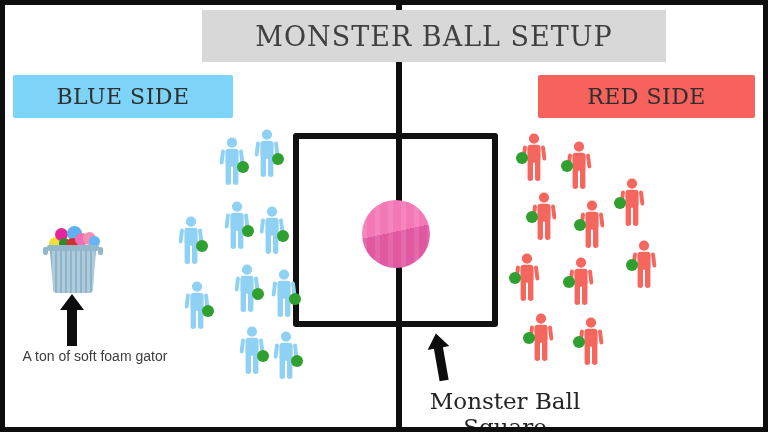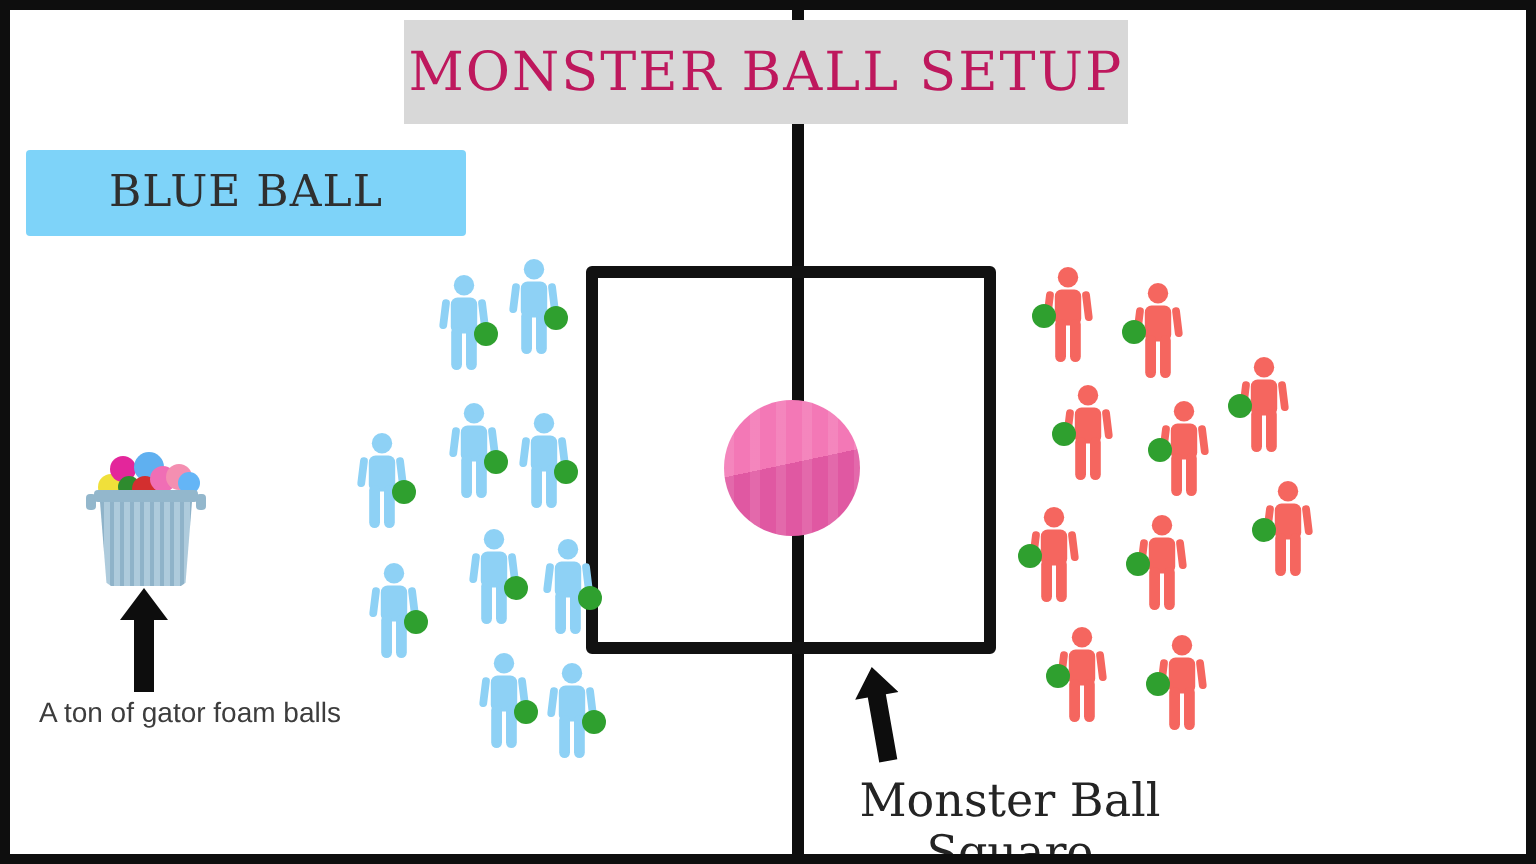--- a/index.html
+++ b/index.html
@@ -38,25 +38,25 @@
     width: 68px; height: 68px;
     border-radius: 50%;
     background:
       repeating-linear-gradient(90deg, rgba(255,255,255,0.10) 0 5px, rgba(255,255,255,0) 5px 13px),
       linear-gradient(168deg, var(--mb-light, #f378b6) 0 47%, var(--mb-dark, #e058a2) 47% 100%);
   }
 
   .title-banner {
     position: absolute;
     left: 197px; top: 5px;
-    width: 362px; height: 52px;
+    width: 464px; height: 52px;
     display: flex; align-items: center; justify-content: center;
     font-size: 27px;
     letter-spacing: 1px;
-    color: #be185d;
+    color: #404040;
   }
 
   .side-label {
     position: absolute;
     top: 70px;
     height: 43px;
     display: flex; align-items: center; justify-content: center;
     font-size: 22px;
     letter-spacing: 0.5px;
     color: #2f2f2f;
@@ -146,22 +146,23 @@
 <div class="frame">
 
   <div class="center-line"></div>
 
   <div class="mb-square"></div>
 
   <div class="monster-ball" style="--mb-light: #f378b6; --mb-dark: #e058a2;"></div>
 
   <div class="title-banner" style="background: rgb(216, 216, 216);">MONSTER BALL SETUP</div>
 
-  <div class="side-label blue" style="background: rgb(126, 211, 249);">BLUE BALL</div>
-
+  <div class="side-label blue" style="background: rgb(126, 211, 249);">BLUE SIDE</div>
+
+  <div class="side-label red" style="background: rgb(247, 98, 92);">RED SIDE</div>
 
   <div class="players-layer">
       <div class="player blue" style="left: 214px; top: 132px; color: rgb(142, 209, 245);">
     <svg class="person-svg" viewBox="0 0 26 48">
           <use href="#person-shape"></use>
         </svg>
     <div class="held-ball" style="background: rgb(47, 160, 47);"></div>
   </div>
       <div class="player blue" style="left: 249px; top: 124px; color: rgb(142, 209, 245);">
     <svg class="person-svg" viewBox="0 0 26 48">
@@ -295,21 +296,21 @@
     <div class="bin-handle right"></div>
     <div class="bin-rim"></div>
     <div class="bin-body"></div>
   </div>
 
   <svg class="arrow-up bin-arrow" viewBox="0 0 24 52">
       <use href="#arrow-shape"></use>
     </svg>
 
   <div class="bin-caption">
-    <div>A ton of gator foam balls</div>
+    <div>A ton of soft foam gator</div>
   </div>
 
   <svg class="arrow-up square-arrow" viewBox="0 0 24 52">
       <use href="#arrow-shape"></use>
     </svg>
 
   <div class="square-callout-label">Monster Ball Square</div>
 
 </div>
 

